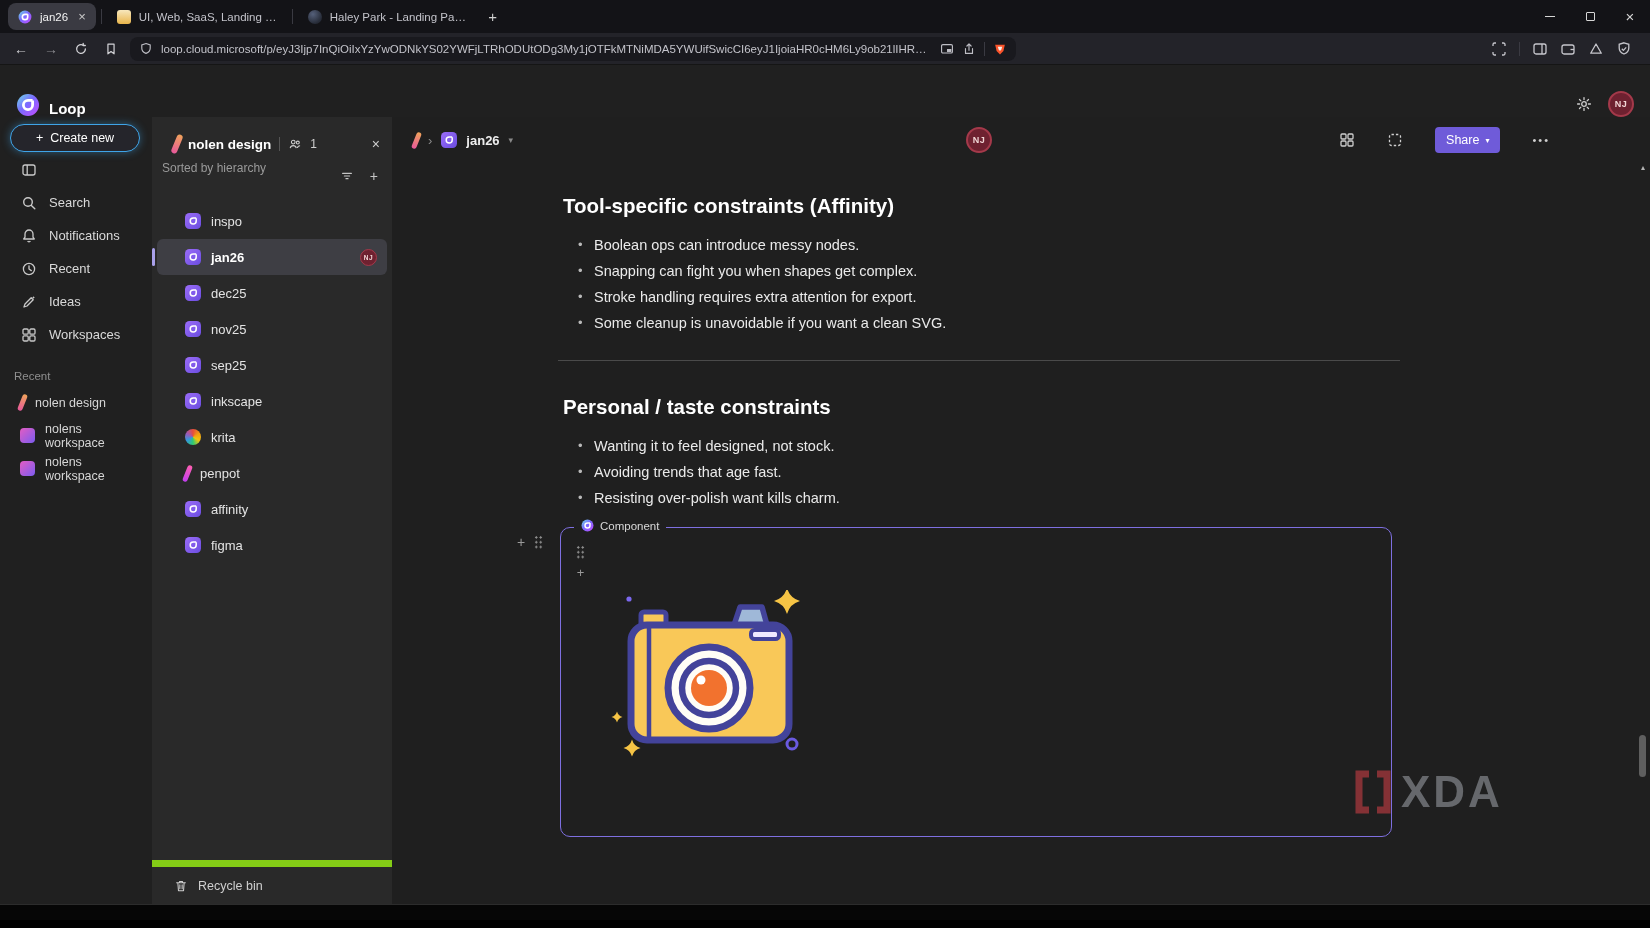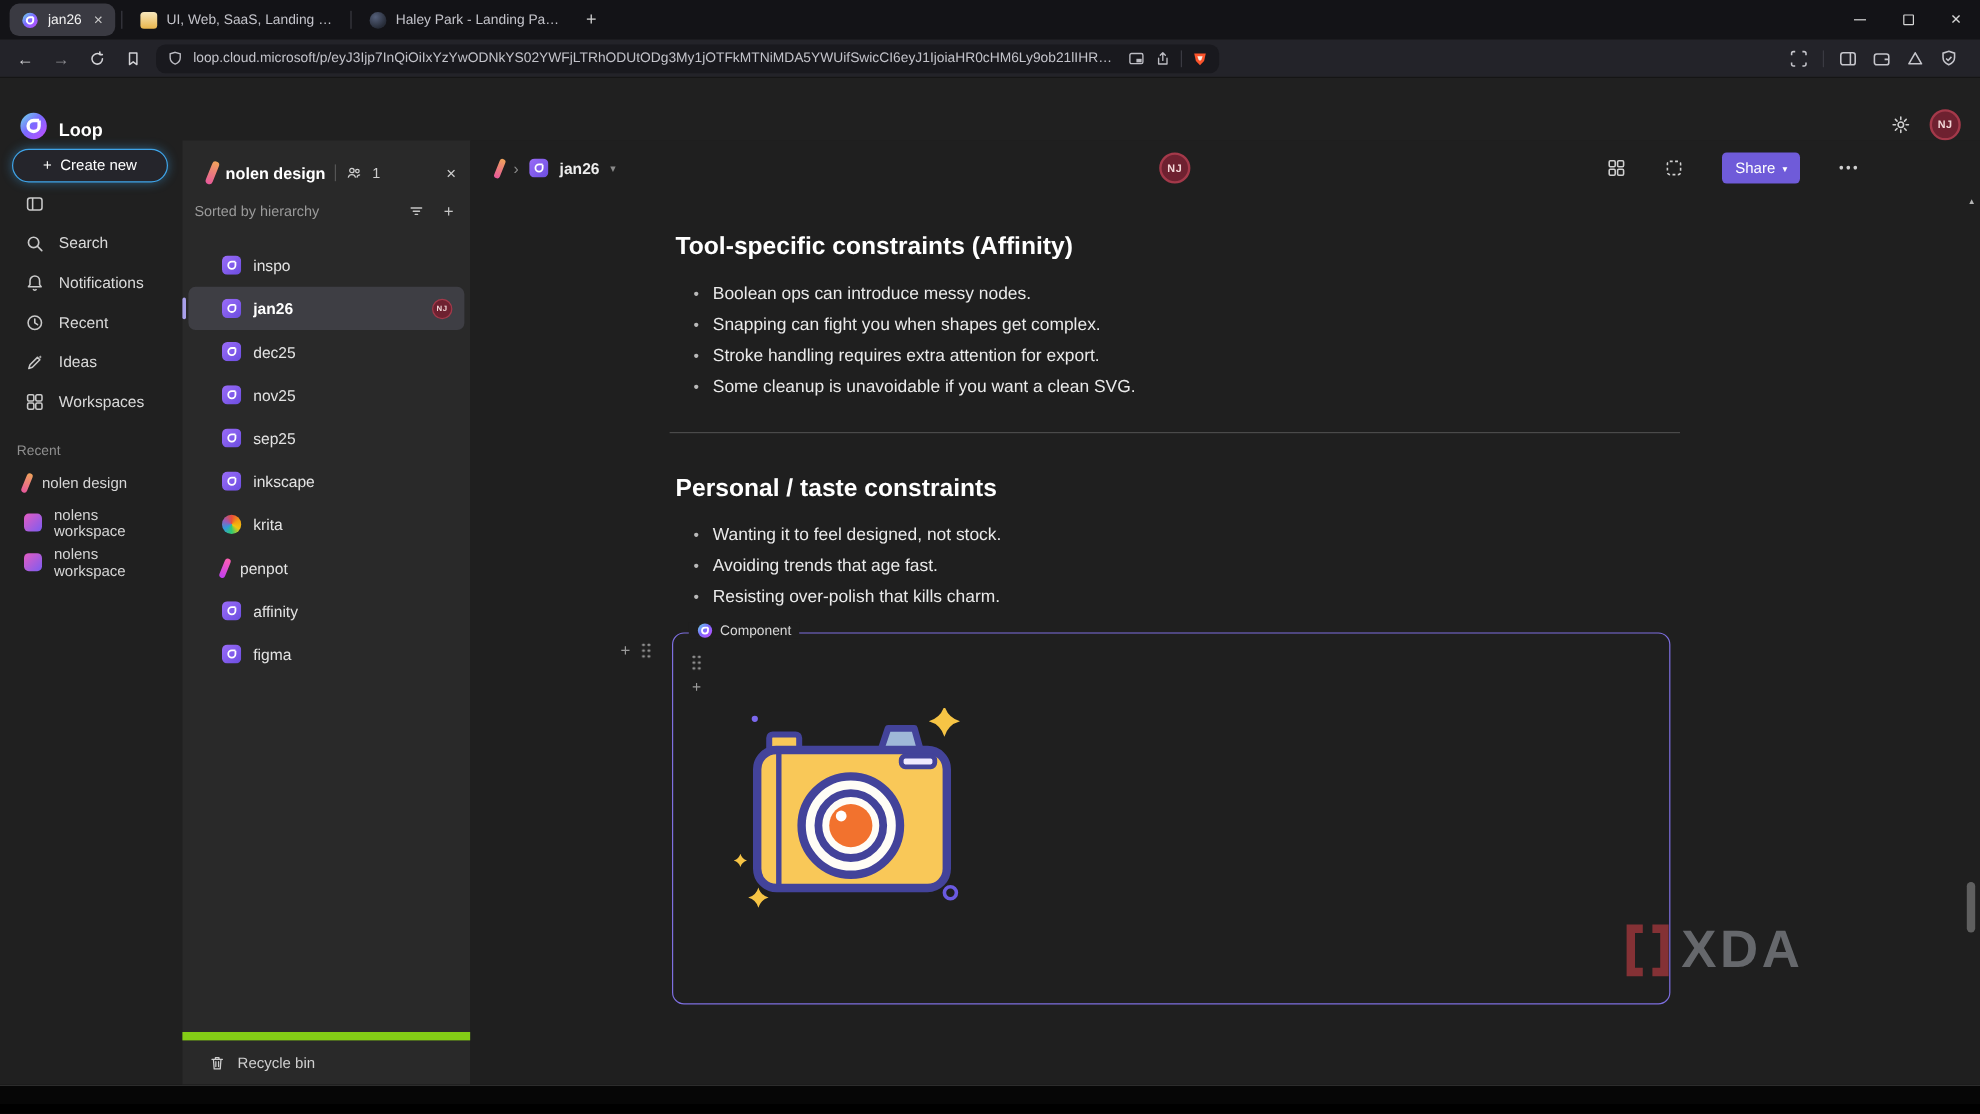--- a/index.html
+++ b/index.html
@@ -64,21 +64,21 @@
   .brush.big{width:6px;height:20px}
   .ws-logo{width:15px;height:15px;border-radius:4px;background:linear-gradient(135deg,#e45cc3,#7b5cf0);flex:0 0 auto}
 
   
   .panel{width:240px;flex:0 0 auto;background:#292929;display:flex;flex-direction:column;padding-top:10px}
   .panel-header{height:34px;display:flex;align-items:center;gap:8px;padding:0 12px 0 22px}
   .panel-title{font-size:13.5px;font-weight:bold;color:#fff}
   .panel-div{width:1px;height:14px;background:#555}
   .panel-count{font-size:12px;color:#cfcfcf}
   .panel-x{margin-left:auto;color:#cfcfcf;font-size:14px}
-  .sort-row{height:30px;display:flex;align-items:center;padding:0 14px 0 10px;color:#9a9a9a;font-size:12px}
+  .sort-row{height:30px;display:flex;padding:0 14px 0 10px;color:#9a9a9a;font-size:12px}
   .sort-icons{margin-left:auto;display:flex;gap:16px;color:#c6c6c6;align-items:center}
   .page-list{margin-top:12px;display:flex;flex-direction:column}
   .page-row{height:36px;margin:0 5px;border-radius:6px;display:flex;align-items:center;gap:10px;
     padding:0 10px 0 28px;color:#e3e3e3;font-size:13px;position:relative}
   .page-row.selected{background:#3e3e44}
   .page-row.selected::before{content:"";position:absolute;left:-5px;top:9px;bottom:9px;width:3px;border-radius:2px;background:#a9a0ea}
   .pg-ic{width:16px;height:16px;flex:0 0 auto}
   .palette{width:16px;height:16px;border-radius:50%;flex:0 0 auto;
     background:conic-gradient(#e74c3c,#f39c12,#f1c40f,#2ecc71,#3498db,#9b59b6,#e74c3c)}
   .brush.pink{background:linear-gradient(180deg,#ff5fb0,#c13ef0)}
@@ -460,21 +460,21 @@
               <li>Boolean ops can introduce messy nodes.</li>
               <li>Snapping can fight you when shapes get complex.</li>
               <li>Stroke handling requires extra attention for export.</li>
               <li><span>Some </span><span class="u">cleanup is</span><span> unavoidable if you want a clean SVG.</span></li>
             </ul>
             <hr>
             <h2 class="h2b">Personal / taste constraints</h2>
             <ul>
               <li>Wanting it to feel designed, not stock.</li>
               <li><span class="u">Avoiding</span><span> trends that age fast.</span></li>
-              <li>Resisting over-polish that kills charm.</li>
+              <li>Resisting over-polish want kills charm.</li>
             </ul>
 
             <div class="component">
               <div class="comp-label">
                 <svg width="13" height="13" viewBox="0 0 24 24">
                     <circle cx="12" cy="12" r="11" fill="url(#g-loop)"></circle>
                     <path d="M16.6 7.4 V12 A4.6 4.6 0 1 1 12 7.4 H16.6" fill="none" stroke="#fff" stroke-width="2.8" stroke-linejoin="round"></path>
                   </svg>
                 <span>Component</span>
               </div>

